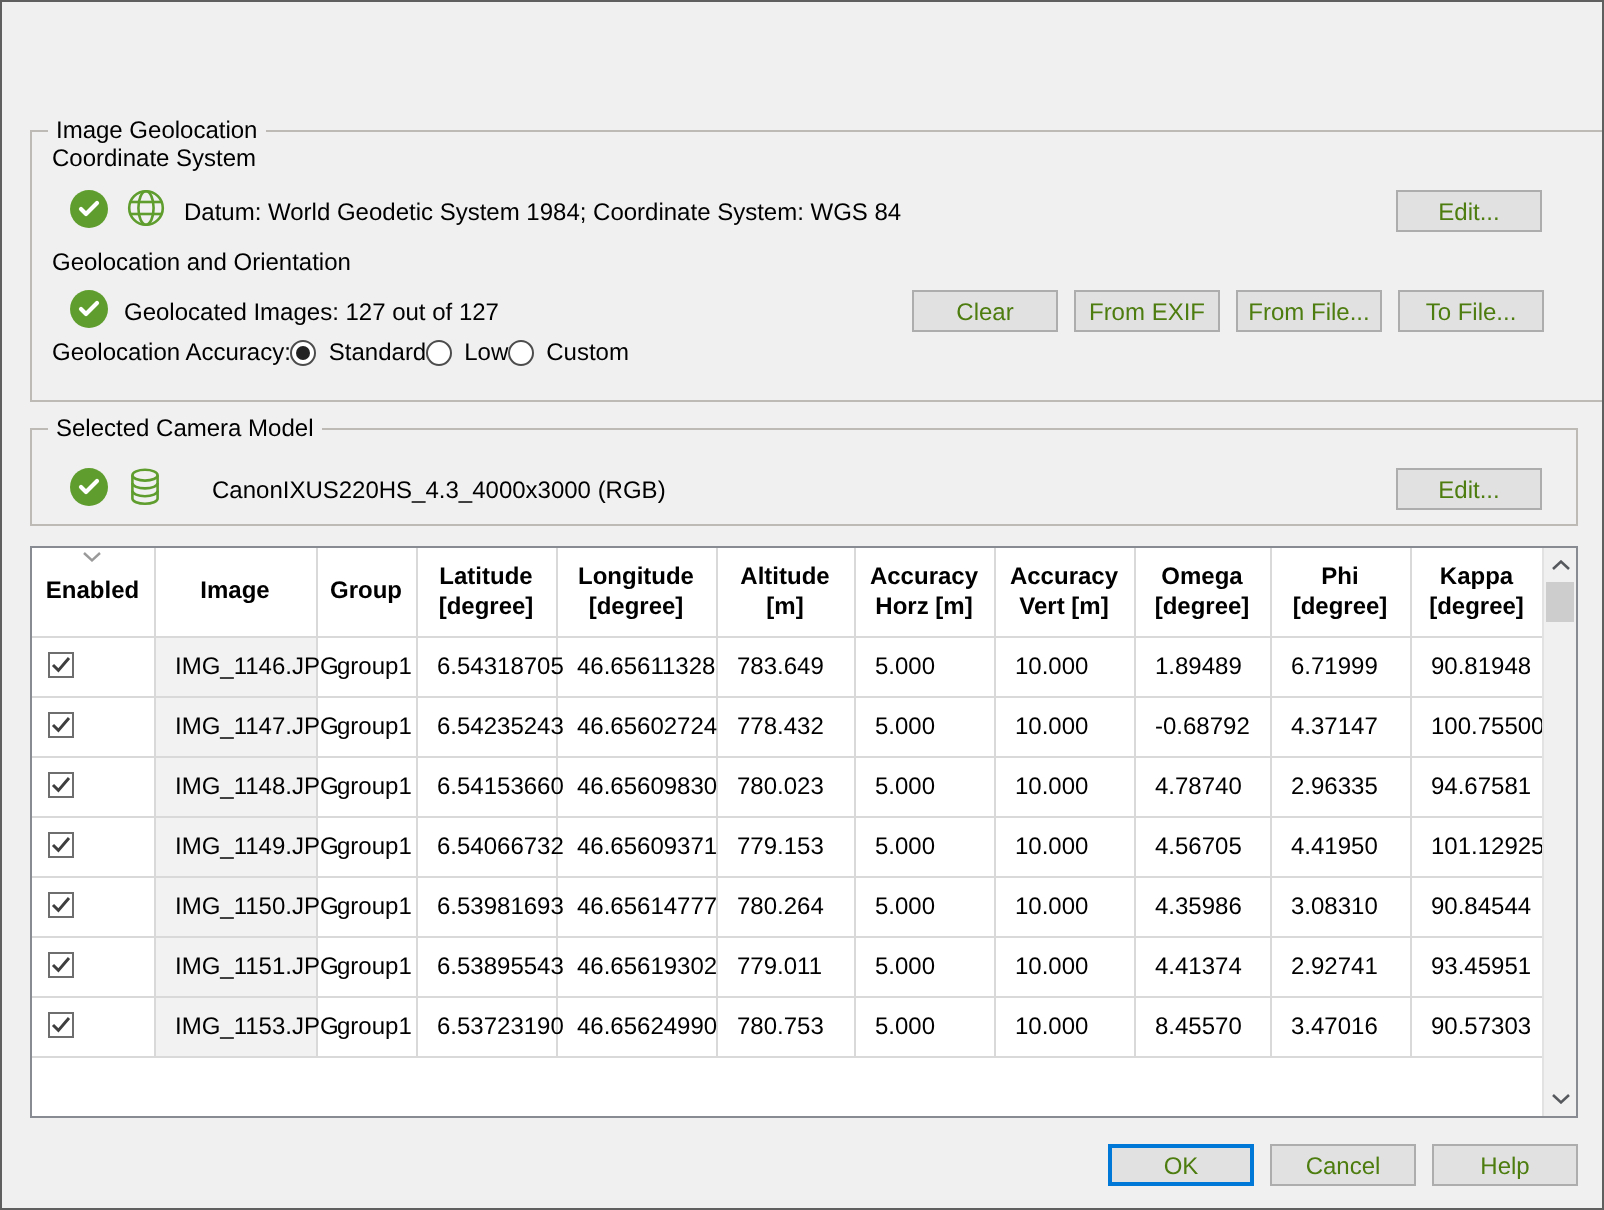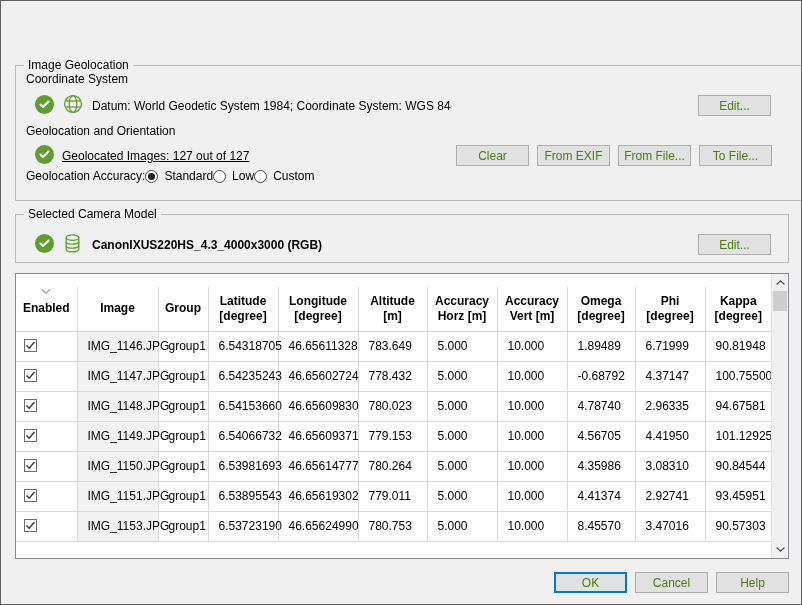--- a/index.html
+++ b/index.html
@@ -41,21 +41,21 @@
   .radio-option { display:flex; align-items:center; }
   .radio { width:13px; height:13px; border:1px solid #4c4c4c; border-radius:50%; background:#fff;
            margin-right:6px; position:relative; flex:0 0 auto; }
   .radio.selected::after { content:""; position:absolute; left:2px; top:2px; width:7px; height:7px;
            border-radius:50%; background:#222; }
 
   
   .table-wrap { position:absolute; left:14px; top:272px; width:774px; height:286px;
                 border:1px solid #888c92; background:#fff; display:flex; }
   .table-scroll { flex:1 1 auto; overflow:hidden; }
-  table { border-collapse:collapse; table-layout:fixed; width:755px;margin-top:13px; }
+  table { border-collapse:collapse; table-layout:fixed; width:755px; }
   th, td { border-right:1px solid #d9d9d9; border-bottom:1px solid #d9d9d9; font-weight:normal;
            font-size:12px; padding:0 0 0 10px; text-align:left; vertical-align:middle; }
   th { font-weight:bold; text-align:center; padding:0 2px; height:44px; white-space:pre-line;
        position:relative; line-height:1.25; }
   td { height:30px; }
   th:nth-child(1){width:61px} th:nth-child(2){width:81px} th:nth-child(3){width:50px}
   th:nth-child(4){width:70px} th:nth-child(5){width:80px} th:nth-child(6){width:69px}
   th:nth-child(7){width:70px} th:nth-child(8){width:70px} th:nth-child(9){width:68px}
   th:nth-child(10){width:70px}
   th:last-child, td:last-child { border-right:none; }
@@ -100,21 +100,21 @@
     <span class="sub-label" style="left:76px; top:33px;">Datum: World Geodetic System 1984; Coordinate System: WGS 84</span>
     <button class="btn" style="left:682px; top:29px;">Edit...</button>
 
     <span class="sub-label" style="left:10px; top:58px;">Geolocation and Orientation</span>
 
     <span class="check-badge" style="left:19px; top:79px;">
       <svg width="11" height="9" viewBox="0 0 11 9">
           <path d="M1.5 4.5 L4 7 L9.5 1.5" stroke="#fff" stroke-width="2.1" fill="none" stroke-linecap="round" stroke-linejoin="round"></path>
         </svg>
     </span>
-    <span class="sub-label" style="left:46px; top:83px;text-decoration:underline;">Geolocated Images: 127 out of 127</span>
+    <span class="sub-label" style="left:46px; top:83px;">Geolocated Images: 127 out of 127</span>
 
     <button class="btn" style="left:440px; top:79px;">Clear</button>
     <button class="btn" style="left:521px; top:79px;">From EXIF</button>
     <button class="btn" style="left:602px; top:79px;">From File...</button>
     <button class="btn" style="left:683px; top:79px;">To File...</button>
 
     <div class="accuracy-row">
       <span>Geolocation Accuracy:</span>
       <label class="radio-option">
         <span class="radio selected"></span>
@@ -137,21 +137,21 @@
       <svg width="11" height="9" viewBox="0 0 11 9">
           <path d="M1.5 4.5 L4 7 L9.5 1.5" stroke="#fff" stroke-width="2.1" fill="none" stroke-linecap="round" stroke-linejoin="round"></path>
         </svg>
     </span>
     <svg class="gstroke" style="position:absolute; left:49px; top:19px;" width="15" height="19" viewBox="0 0 15 19">
       <ellipse cx="7.5" cy="3.6" rx="6.3" ry="2.7"></ellipse>
       <path d="M1.2 3.6 V15.2 C1.2 16.7 4 17.9 7.5 17.9 C11 17.9 13.8 16.7 13.8 15.2 V3.6"></path>
       <path d="M1.2 7.5 C1.2 9 4 10.2 7.5 10.2 C11 10.2 13.8 9 13.8 7.5"></path>
       <path d="M1.2 11.4 C1.2 12.9 4 14.1 7.5 14.1 C11 14.1 13.8 12.9 13.8 11.4"></path>
     </svg>
-    <span class="sub-label" style="left:76px; top:23px;font-weight:bold;">CanonIXUS220HS_4.3_4000x3000 (RGB)</span>
+    <span class="sub-label" style="left:90px; top:23px;">CanonIXUS220HS_4.3_4000x3000 (RGB)</span>
     <button class="btn" style="left:682px; top:19px;">Edit...</button>
   </div>
 
   <div class="table-wrap">
     <div class="table-scroll">
       <table id="geo-table">
           <thead>
             <tr>
               <th><span class="sort-ind"><svg width="9" height="5" viewBox="0 0 9 5">
                     <path d="M0.5 0.5 L4.5 4.2 L8.5 0.5" stroke="#9a9a9a" stroke-width="1.2" fill="none"></path>

